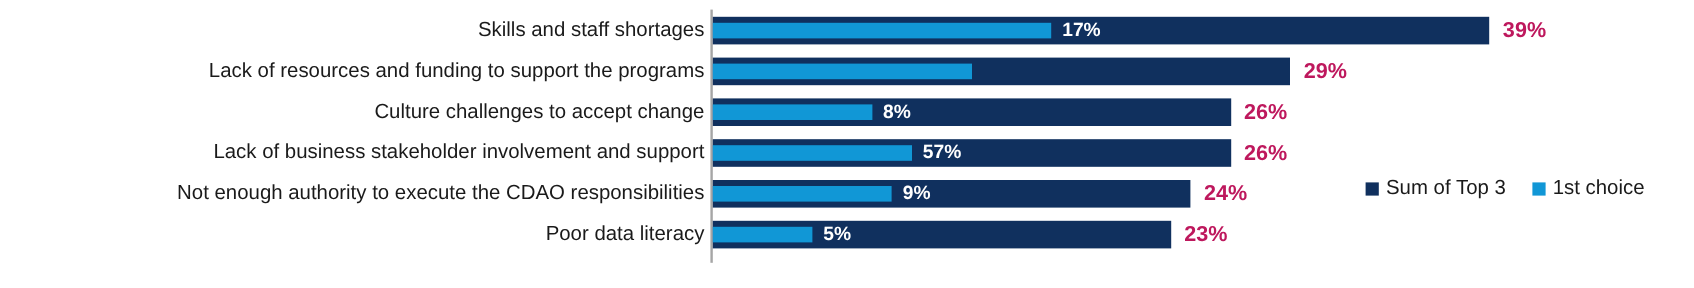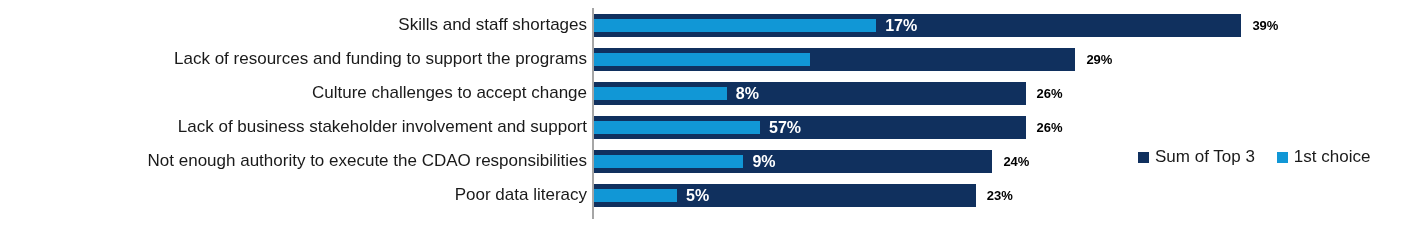--- a/index.html
+++ b/index.html
@@ -76,23 +76,23 @@
     left: 0;
     top: 11px;
     height: 13px;
     background: #1197d6;
   }
   .lbl-outer {
     position: absolute;
     top: 6px;
     height: 23px;
     line-height: 23px;
-    font-size: 13px;
+    font-size: 18px;
     font-weight: bold;
-    color: #000000;
+    color: #be185d;
     white-space: nowrap;
   }
   .lbl-inner {
     position: absolute;
     top: 6px;
     height: 23px;
     line-height: 23px;
     font-size: 16px;
     font-weight: bold;
     color: #ffffff;

